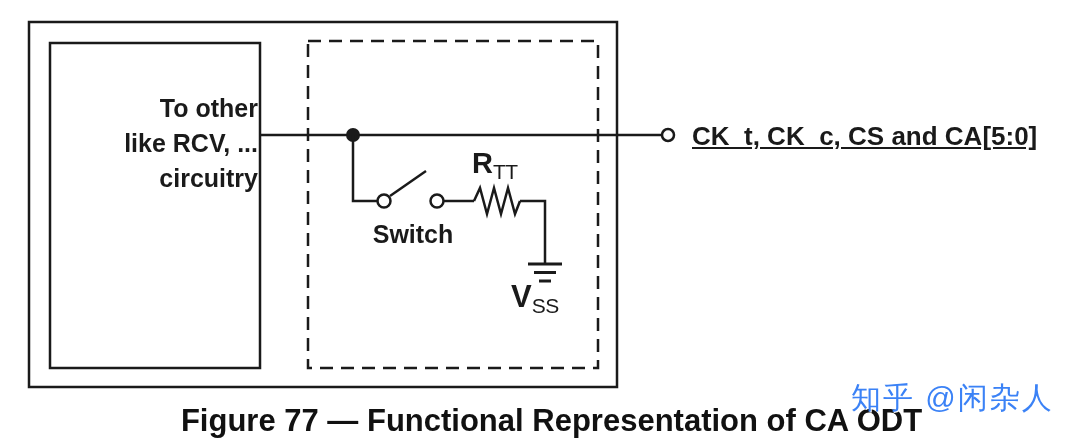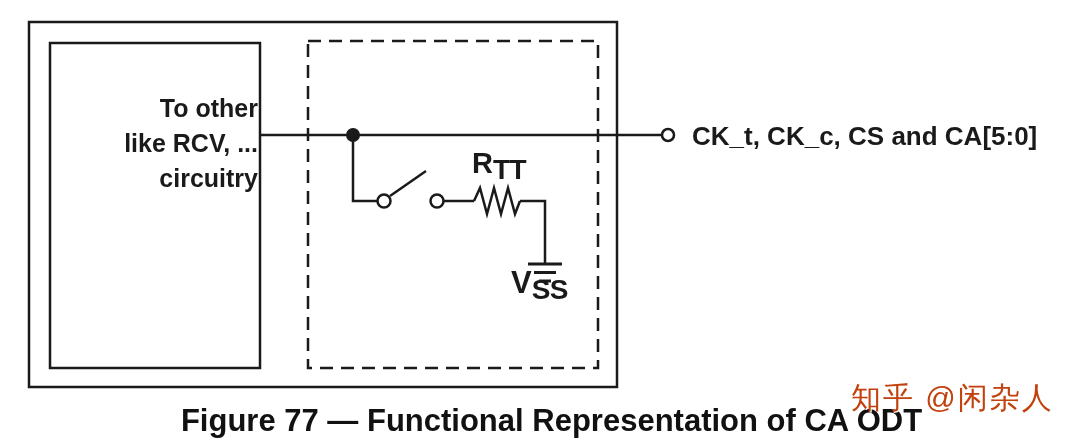--- a/index.html
+++ b/index.html
@@ -48,53 +48,54 @@
     text-align: center;
     font-size: 25px;
   }
   .rtt-label {
     left: 472px;
     top: 147px;
     font-size: 29px;
   }
   .vss-label {
     left: 511px;
-    top: 265px;
+    top: 279px;
     font-size: 31px;
   }
   .sym-sub {
-    font-size: 28px;
-    font-weight: bold;
+    font-size: 21px;
+    font-weight: normal;
     vertical-align: -6px;
     letter-spacing: -0.5px;
   }
   .ck-label {
     left: 692px;
     top: 121px;
     font-size: 26px;
+    text-decoration: underline;
   }
   .caption {
     position: absolute;
     left: 0;
     right: 0;
     top: 403px;
     padding-left: 12px;
     text-align: center;
     font-weight: bold;
     font-size: 31px;
     color: #111111;
   }
   .watermark {
     position: absolute;
     left: 851px;
     top: 378px;
     font-size: 30px;
     font-weight: normal;
     letter-spacing: 2px;
-    color: #c2410c;
+    color: #3b82f6;
     text-shadow: 1px 1px 0 #ffffff;
   }
 </style>
 </head>
 <body>
 
 <div class="canvas">
 
   <svg class="circuit" viewBox="0 0 1091 448" xmlns="http://www.w3.org/2000/svg">
 
@@ -128,20 +129,21 @@
     <line x1="534" y1="272.5" x2="556" y2="272.5" stroke="#1a1a1a" stroke-width="3"></line>
     <line x1="539" y1="281" x2="551" y2="281" stroke="#1a1a1a" stroke-width="3"></line>
   </svg>
 
   <div class="left-box-text">
     <div>To other</div>
     <div>like RCV, ...</div>
     <div>circuitry</div>
   </div>
 
+  <div class="label switch-label">Switch</div>
 
   <div class="label rtt-label"><span>R</span><span class="sym-sub">TT</span></div>
 
   <div class="label vss-label"><span>V</span><span class="sym-sub">SS</span></div>
 
   <div class="label ck-label">CK_t, CK_c, CS and CA[5:0]</div>
 
   <div class="caption">Figure 77 — Functional Representation of CA ODT</div>
 
   <div class="watermark">知乎 @闲杂人</div>

